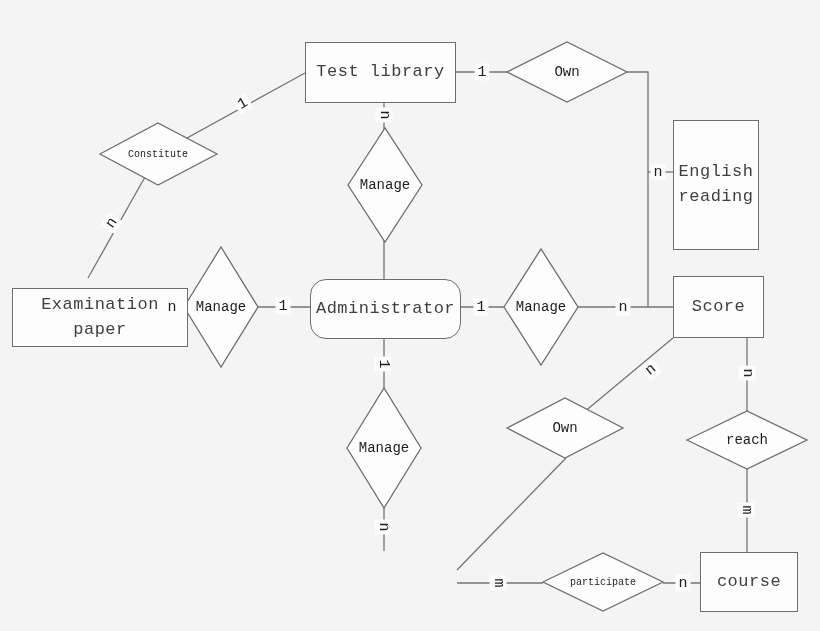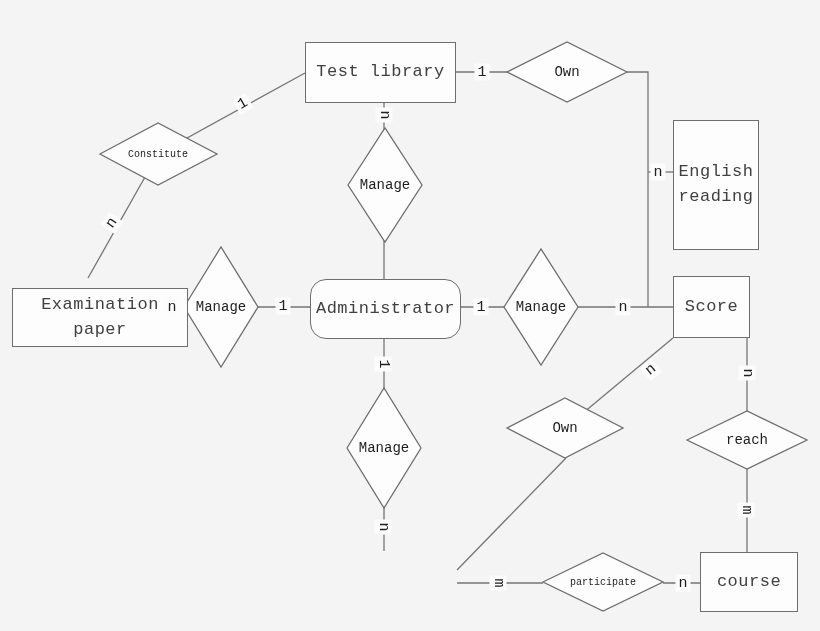--- a/index.html
+++ b/index.html
@@ -89,21 +89,21 @@
       <polygon points="507,428 565,398 623,428 565,458"></polygon>
       <polygon points="687,440 747,411 807,440 747,469"></polygon>
       <polygon points="543,582 603,553 663,582 603,611"></polygon>
     </g>
   </svg>
 
   <div class="entity" style="left:305px; top:42px;  width:151px; height:61px;">Test library</div>
   <div class="entity" style="left:673px; top:120px; width:86px;  height:130px;">English reading</div>
   <div class="entity" style="left:12px;  top:288px; width:176px; height:59px;">Examination paper</div>
   <div class="entity" style="left:310px; top:279px; width:151px; height:60px;border-radius:16px;">Administrator</div>
-  <div class="entity" style="left:673px; top:276px; width:77px;  height:62px;">Score</div>
+  <div class="entity" style="left:673px; top:276px; width:91px;  height:62px;">Score</div>
   <div class="entity" style="left:700px; top:552px; width:98px;  height:60px;">course</div>
 
   <span class="rel-label" style="left:158px; top:154px;">Constitute</span>
   <span class="rel-label md" style="left:567px; top:72px;">Own</span>
   <span class="rel-label md" style="left:385px; top:185px;">Manage</span>
   <span class="rel-label md" style="left:221px; top:307px;">Manage</span>
   <span class="rel-label md" style="left:541px; top:307px;">Manage</span>
   <span class="rel-label md" style="left:384px; top:448px;">Manage</span>
   <span class="rel-label md" style="left:565px; top:428px;">Own</span>
   <span class="rel-label md" style="left:747px; top:440px;">reach</span>

